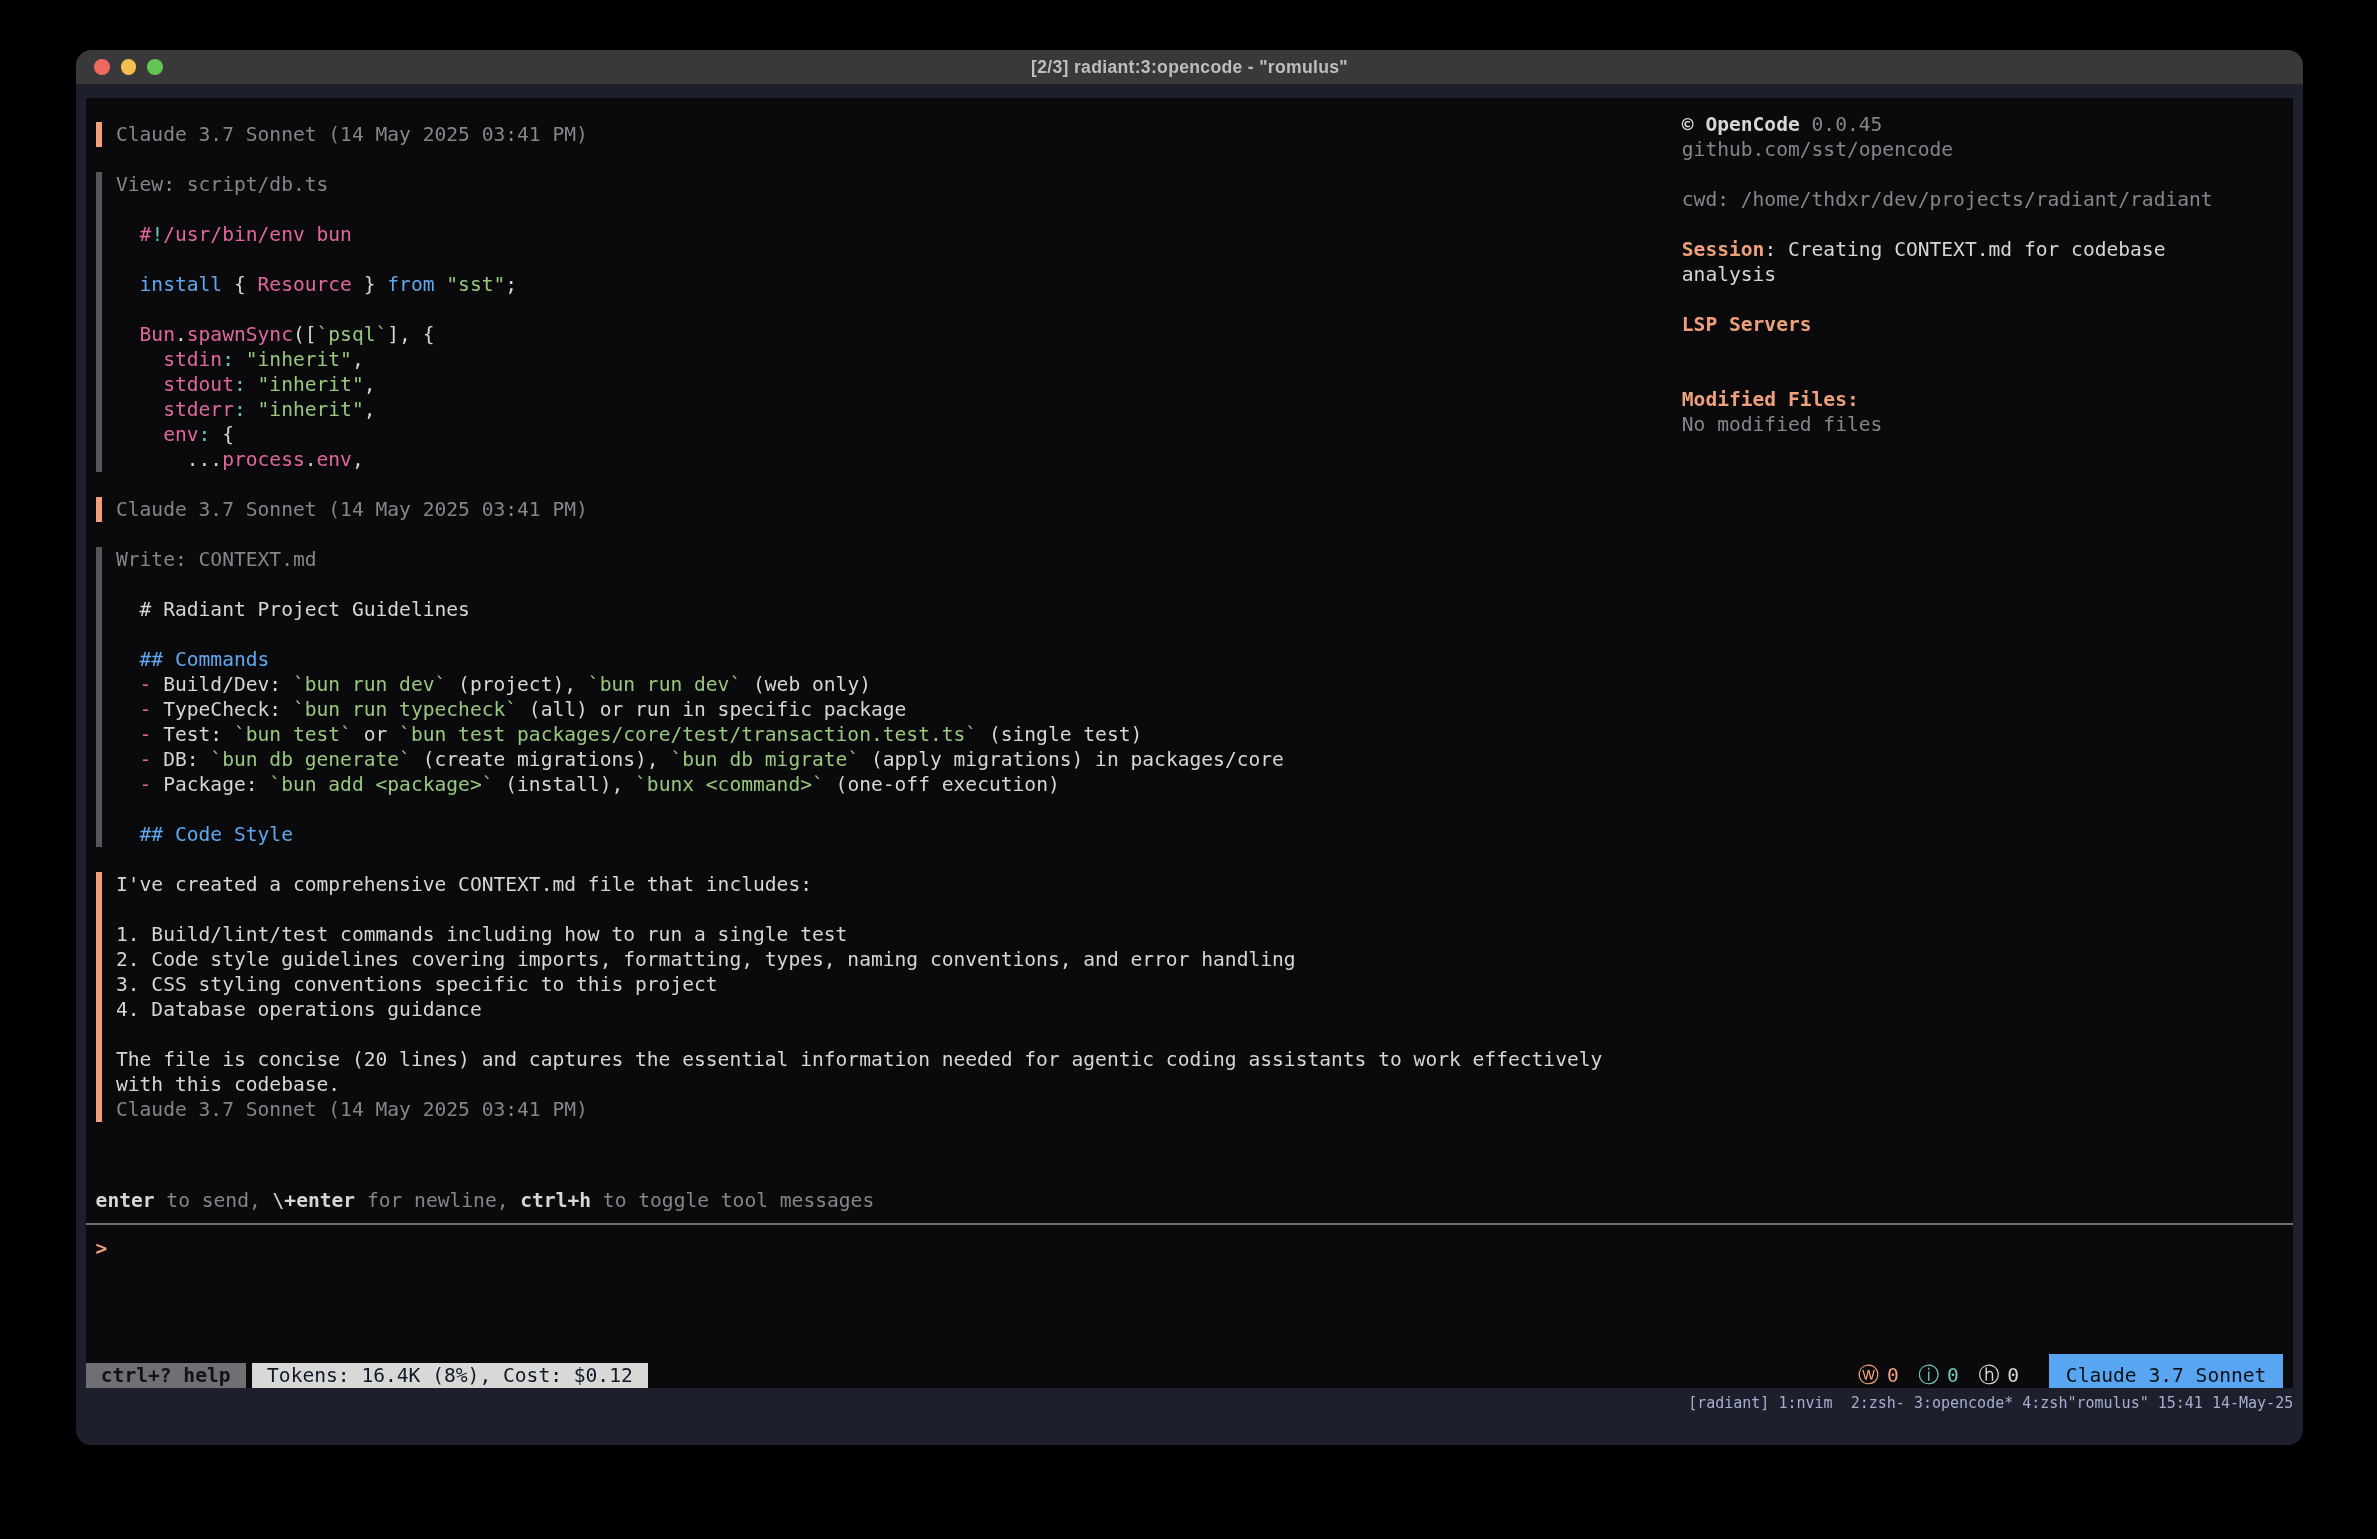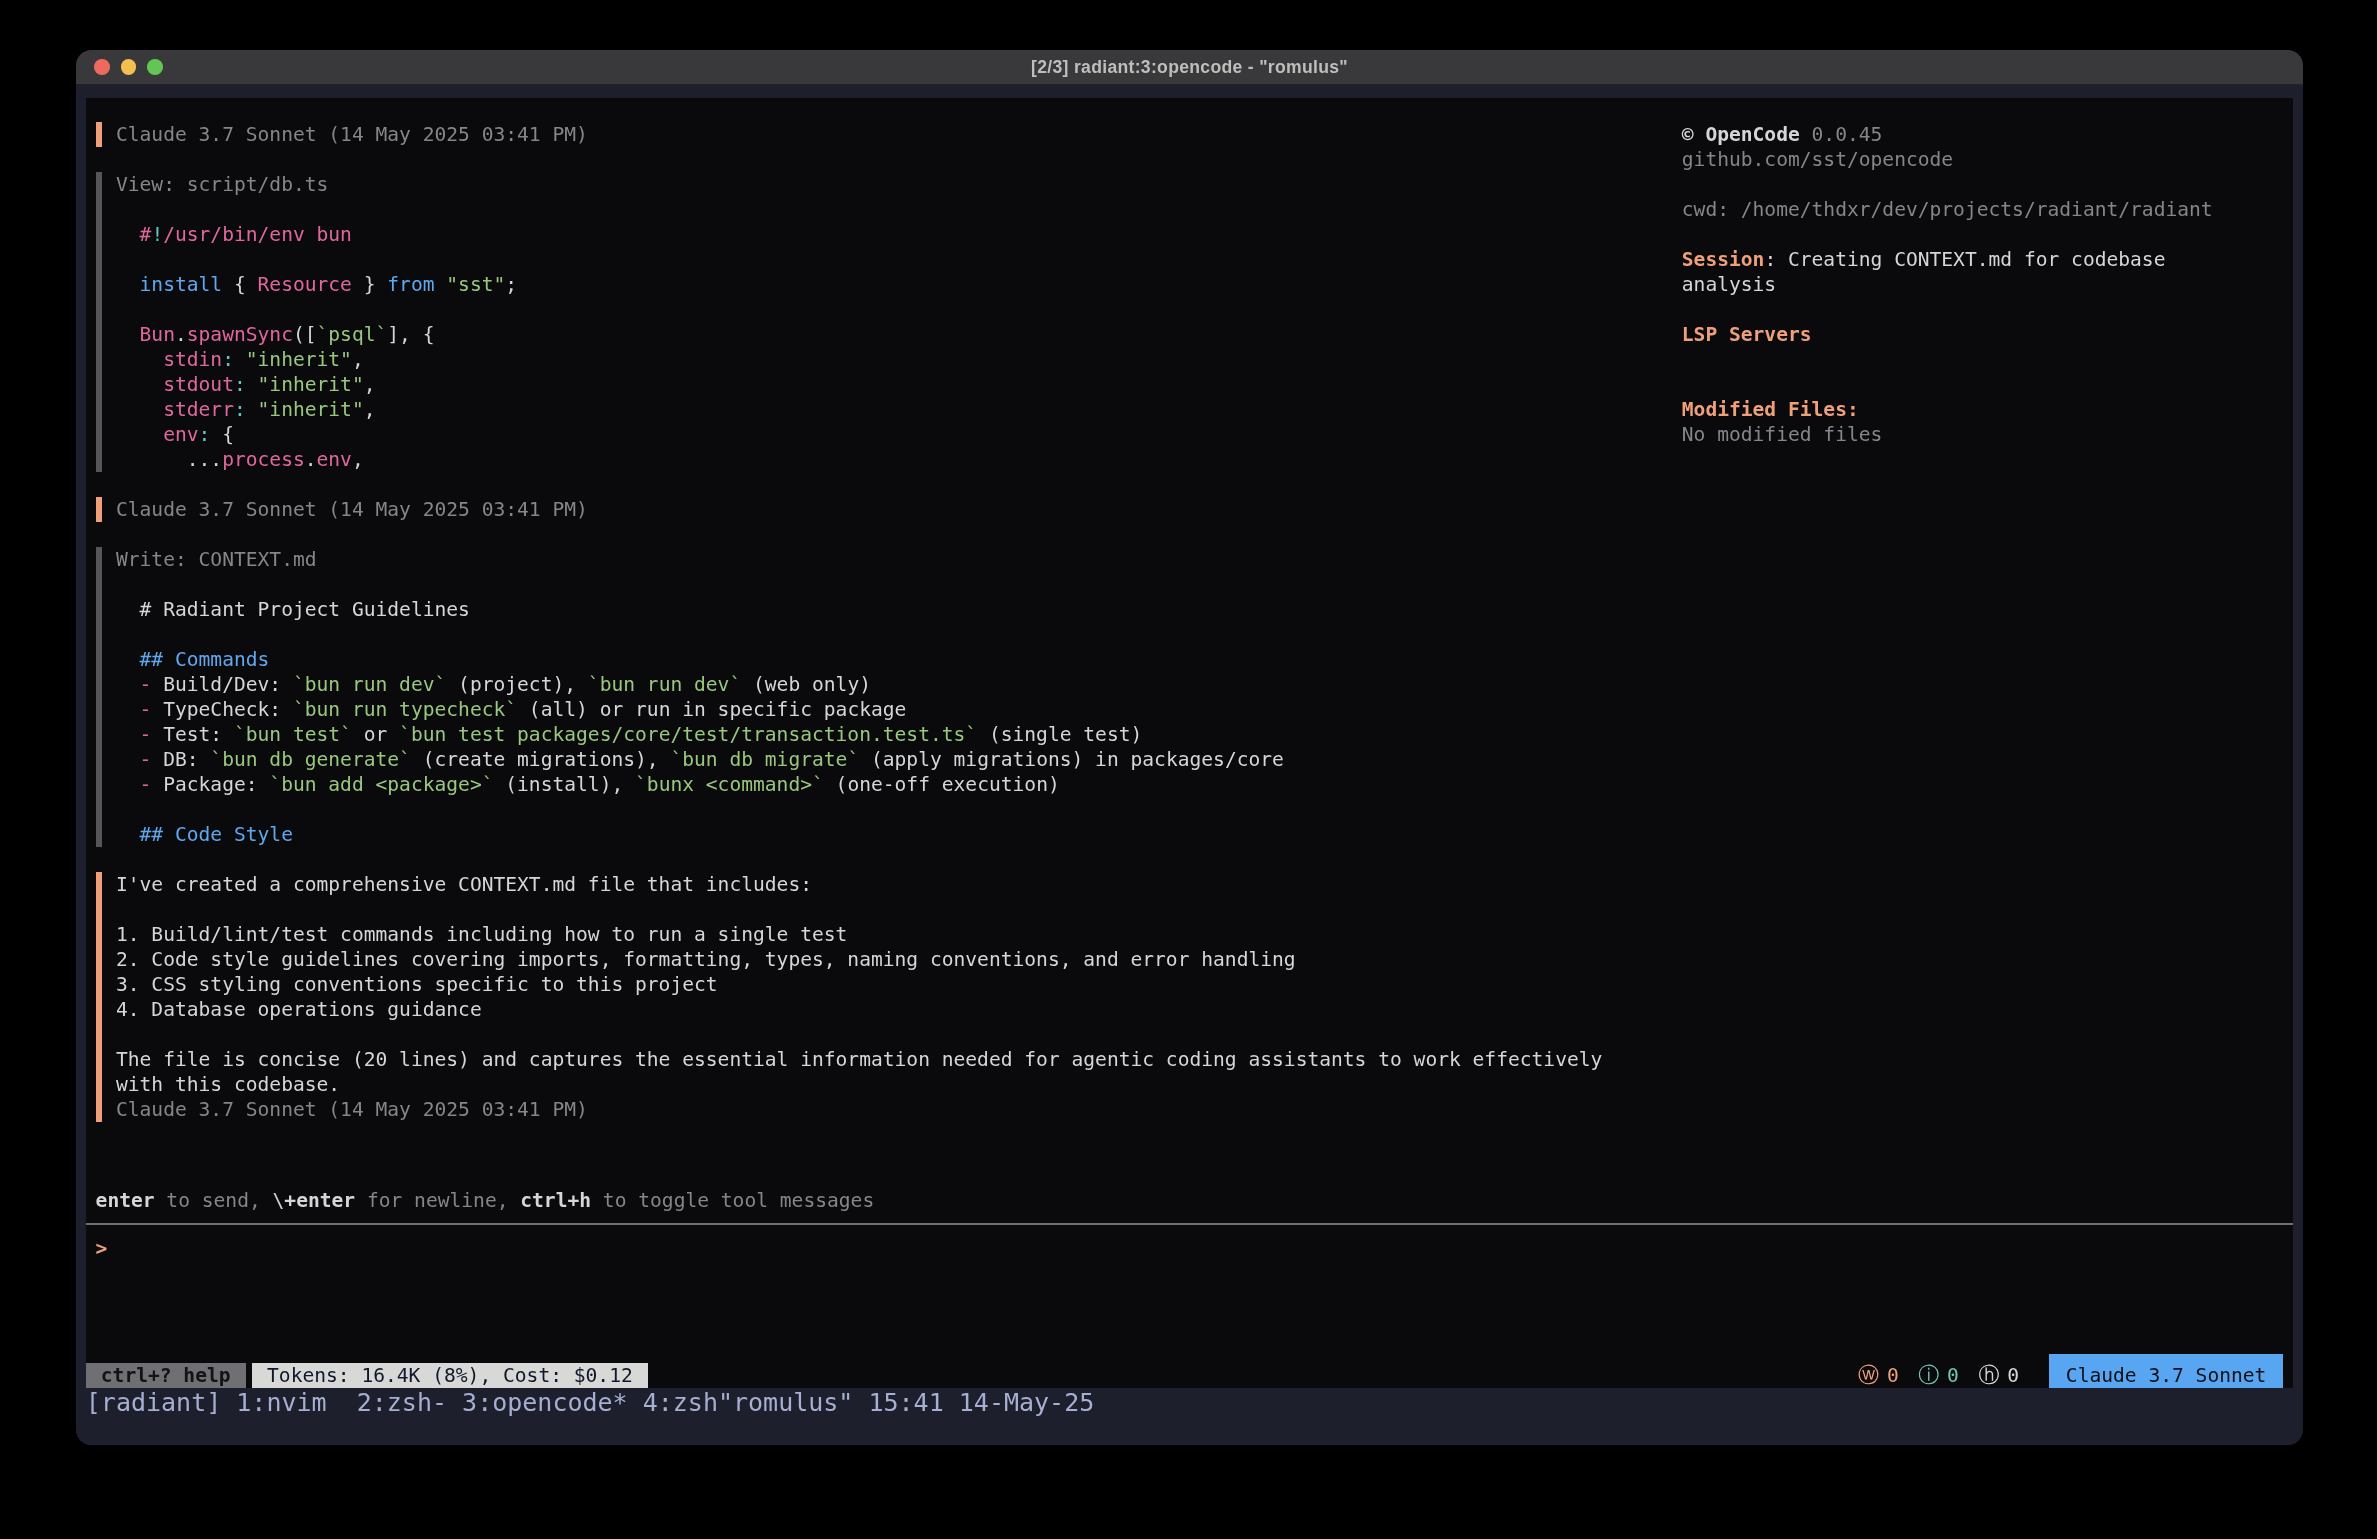--- a/index.html
+++ b/index.html
@@ -24,40 +24,40 @@
   .light.yellow{background:var(--traffic-yellow,#f5bf4f);}
   .light.green{background:var(--traffic-green,#62c554);}
   .title{font-family:"Liberation Sans","DejaVu Sans",sans-serif;font-weight:bold;
          font-size:17.6px;color:#bebebc;letter-spacing:0.3px;}
   .term{position:absolute;top:35px;left:0;right:0;bottom:0;background:var(--navy);}
   .app{position:absolute;left:9.8px;right:9.8px;top:13px;bottom:57px;background:var(--app);
        display:flex;flex-direction:column;font-size:19.6px;line-height:25px;color:var(--white);}
   .content{box-sizing:border-box;height:1090px;padding:23.5px 9.8px 0 9.8px;position:relative;
            overflow:hidden;flex:none;}
   .main-col{width:1501px;}
-  .sidebar{position:absolute;left:1596px;top:24px;width:659px;}
+  .sidebar{position:absolute;left:1596px;top:14px;width:659px;}
   .block{margin-bottom:25px;border-left:6.5px solid var(--toolborder);padding-left:14.4px;}
   .block.assistant{border-left-color:var(--orange);}
   .tline{height:25px;white-space:pre;}
   .b{font-weight:bold;}
   .hintrow{flex:none;padding:0 9.8px;height:25px;white-space:pre;}
   .divider{flex:none;border-top:2px solid #6f6f73;margin:10.4px 0;}
   .promptrow{flex:none;padding:0 9.8px;height:25px;color:var(--orange);font-weight:bold;white-space:pre;}
   .spacer{flex:1;}
   .statusrow{flex:none;height:25px;display:flex;align-items:stretch;padding-right:9.8px;}
   .badge{display:flex;align-items:center;padding:0 15px;white-space:pre;}
   .badge.help{background:var(--helpbg);color:#131315;font-weight:bold;}
   .badge.tokens{background:var(--tokensbg);color:#0f172a;margin-left:6.5px;}
   .status-right{margin-left:auto;display:flex;align-items:center;gap:18px;}
   .indicator{display:flex;align-items:center;gap:7.8px;white-space:pre;}
   .indicator .glyph{font-size:21px;}
   .badge.model{background:var(--modelbg);color:#0d1117;padding:9px 17px;}
   .tmux{position:absolute;left:0;right:0;bottom:0;height:57px;background:var(--navy);}
-  .tmux-row{height:29px;display:flex;justify-content:flex-start;align-items:center;
-            padding:0 9.8px;color:var(--tmuxtext);font-size:25px;white-space:pre;}
+  .tmux-row{height:29px;display:flex;justify-content:flex-end;align-items:center;
+            padding:0 9.8px;color:var(--tmuxtext);font-size:15px;white-space:pre;}
   .c-white{color:var(--white);} .c-gray{color:var(--gray);} .c-pink{color:var(--pink);}
   .c-blue{color:var(--blue);} .c-green{color:var(--green);} .c-cyan{color:var(--cyan);}
   .c-orange{color:var(--orange);} .c-teal{color:var(--teal);}
 </style>
 </head>
 <body>
 
 <div class="window">
   <div class="titlebar">
     <div class="lights">

